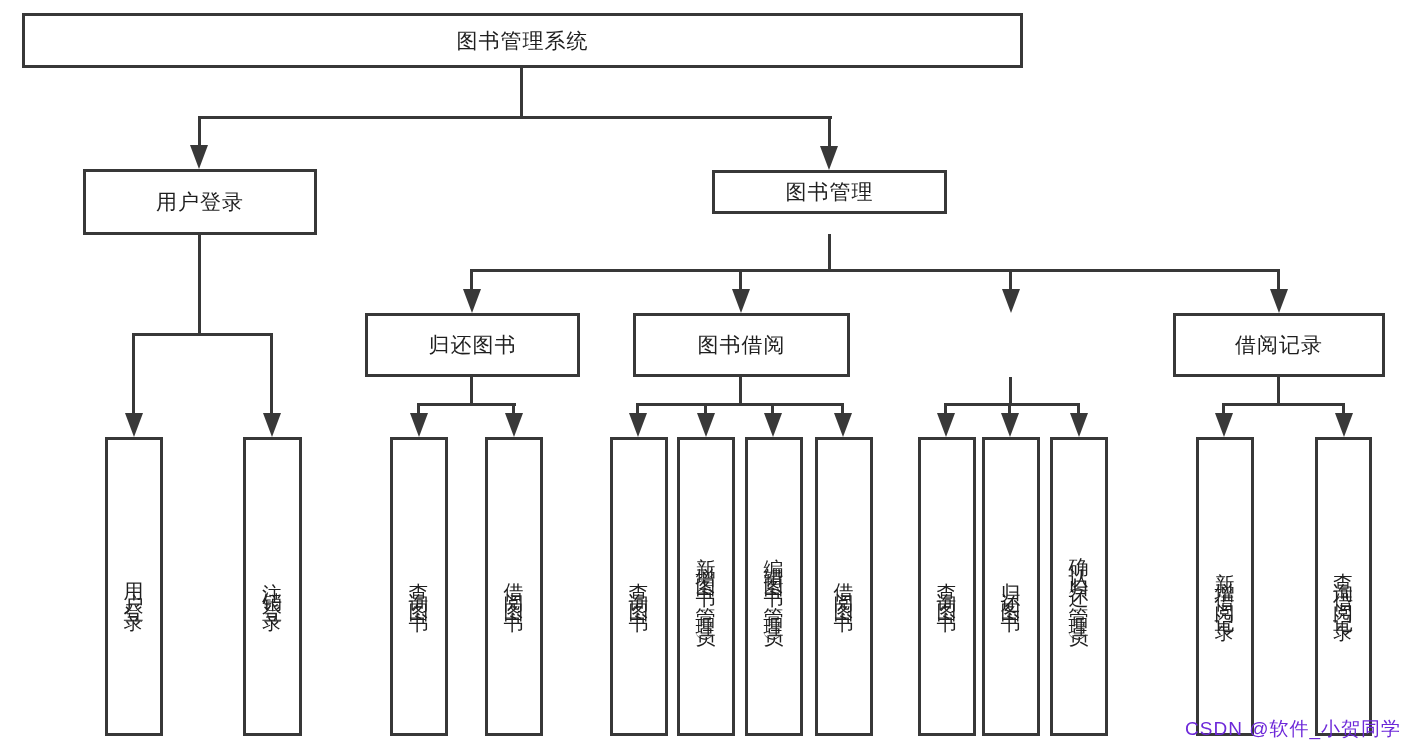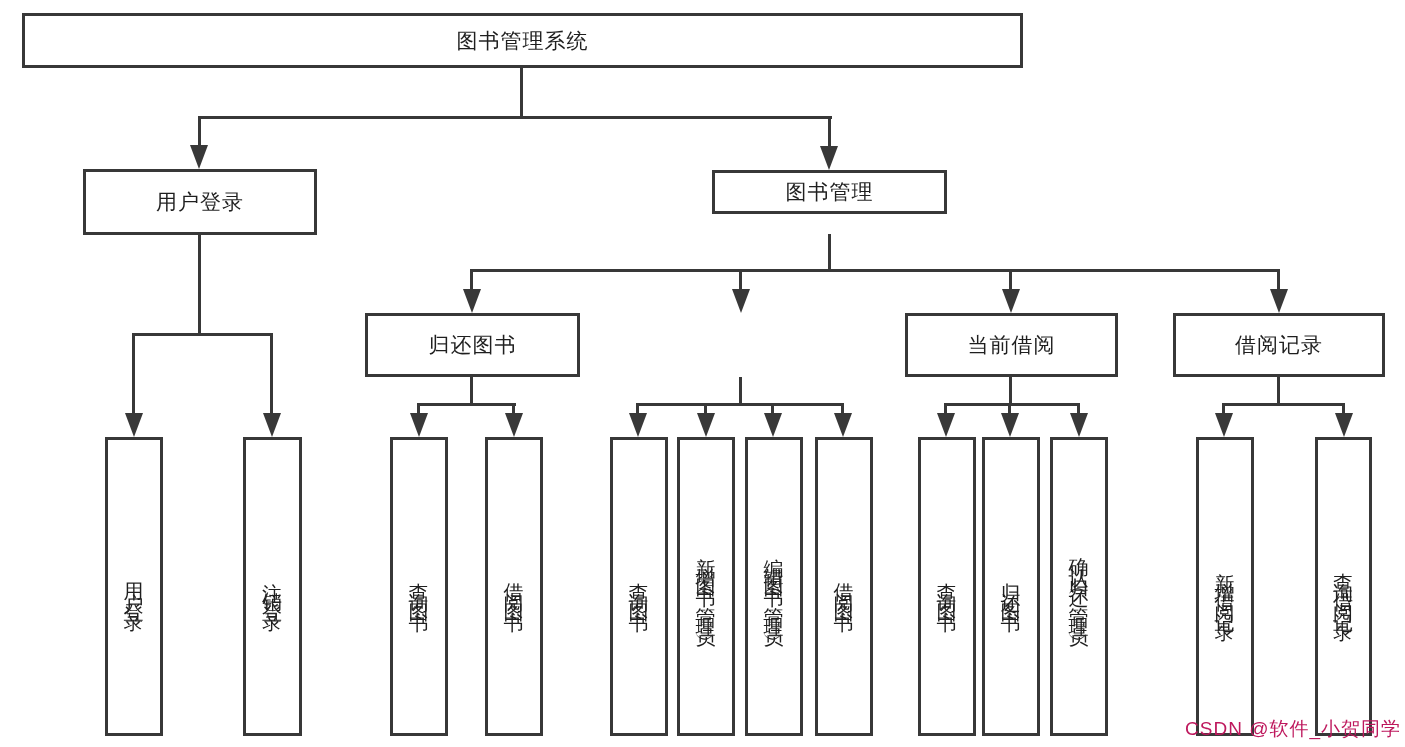--- a/index.html
+++ b/index.html
@@ -56,21 +56,21 @@
     border-left: 9px solid transparent;
     border-right: 9px solid transparent;
     border-top: 24px solid #383838;
     z-index: 1;
   }
   .watermark {
     position: absolute;
     top: 716px;
     right: 4px;
     font-size: 19px;
-    color: #be185d;
+    color: #6d28d9;
     letter-spacing: 1px;
     z-index: 3;
     white-space: nowrap;
   }
 </style>
 </head>
 <body>
 
 <div id="canvas">
 
@@ -106,22 +106,22 @@
   <div class="vl" style="left:739px; top:269px; height:21px;"></div>
   <div class="ah" style="left:732px; top:289px;"></div>
   <div class="vl" style="left:1009px; top:269px; height:21px;"></div>
   <div class="ah" style="left:1002px; top:289px;"></div>
   <div class="vl" style="left:1277px; top:269px; height:21px;"></div>
   <div class="ah" style="left:1270px; top:289px;"></div>
 
   <div class="hbox" style="left:365px; top:313px; width:215px; height:64px;">
     <span>归还图书</span>
   </div>
-  <div class="hbox" style="left:905px; top:313px; width:213px; height:64px;">
-    <span>当前借阅</span>
+  <div class="hbox" style="left:633px; top:313px; width:217px; height:64px;">
+    <span>图书借阅</span>
   </div>
   <div class="hbox" style="left:1173px; top:313px; width:212px; height:64px;">
     <span>借阅记录</span>
   </div>
 
   <div class="vl" style="left:470px; top:377px; height:29px;"></div>
   <div class="hl" style="left:417px; top:403px; width:99px;"></div>
   <div class="vl" style="left:417px; top:403px; height:11px;"></div>
   <div class="ah" style="left:410px; top:413px;"></div>
   <div class="vl" style="left:512px; top:403px; height:11px;"></div>

